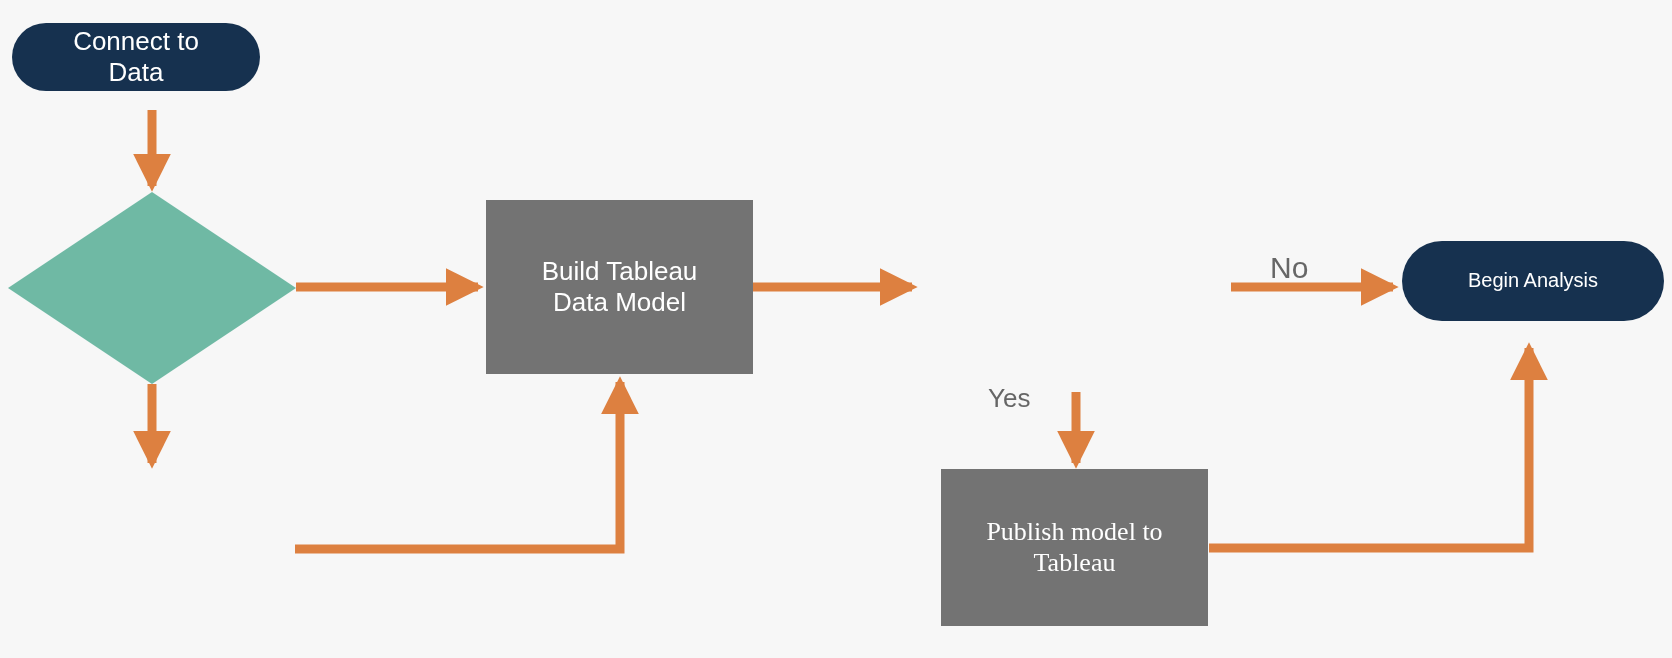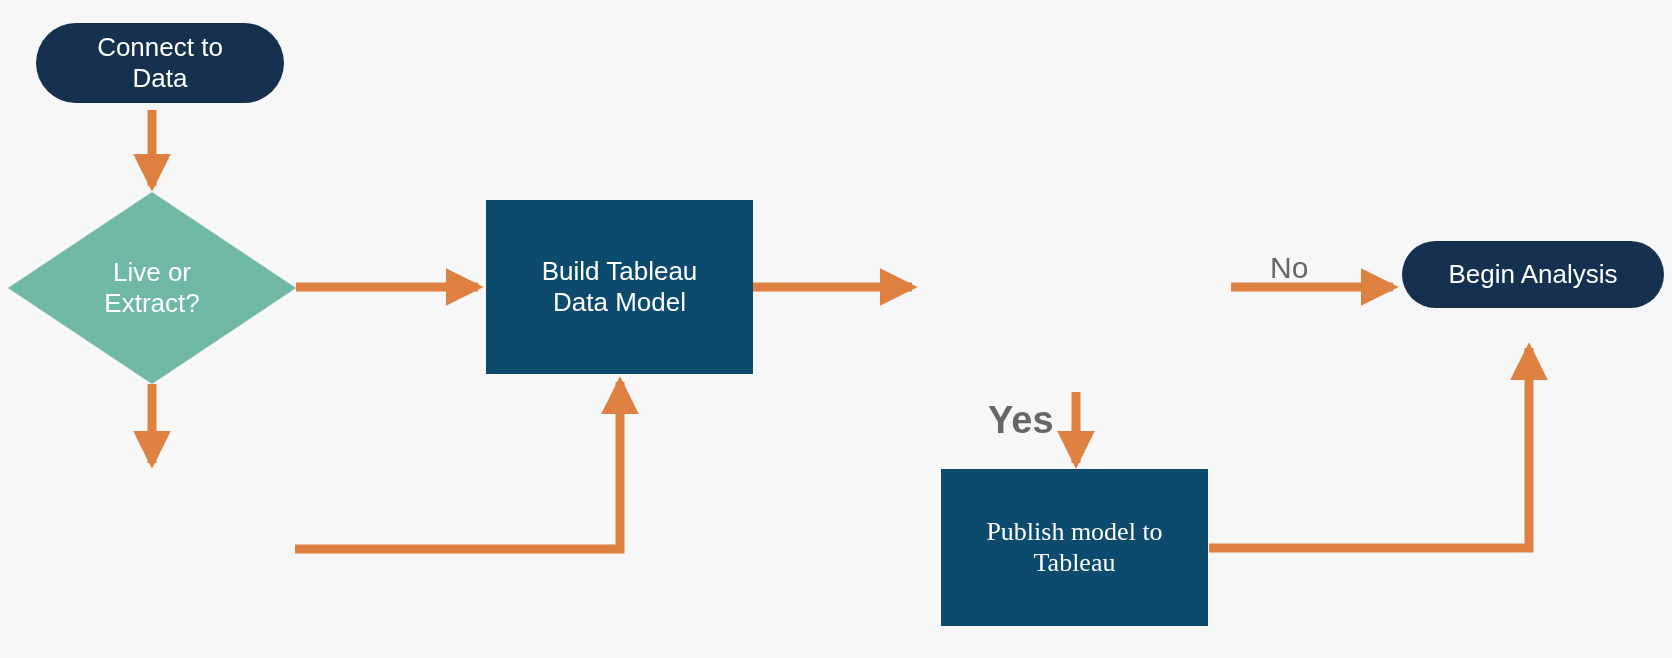--- a/index.html
+++ b/index.html
@@ -43,21 +43,21 @@
   .node .node-label {
     display: block;
     white-space: pre-line;
     padding: 0 10px;
   }
   .terminator {
     background: #16314f;
     border-radius: 46px;
   }
   .process {
-    background: #0c4a6e;
+    background: #737373;
   }
   .decision-wrap {
     position: absolute;
     display: flex;
     align-items: center;
     justify-content: center;
   }
   .decision-shape {
     position: absolute;
     left: 0;
@@ -103,44 +103,42 @@
 
     <path d="M 753 287 L 912 287" stroke="#dd8040" stroke-width="9" fill="none" marker-end="url(#arrow)"></path>
 
     <path d="M 1231 287 L 1393 287" stroke="#dd8040" stroke-width="9" fill="none" marker-end="url(#arrow)"></path>
 
     <path d="M 1076 392 L 1076 463" stroke="#dd8040" stroke-width="9" fill="none" marker-end="url(#arrow)"></path>
 
     <path d="M 1209 548 L 1529 548 L 1529 348" stroke="#dd8040" stroke-width="9" fill="none" stroke-linejoin="miter" marker-end="url(#arrow)"></path>
   </svg>
 
-  <div class="node terminator" style="left:36px; top:23px; width:248px; height:80px; font-size:26px;">
+  <div class="node terminator" style="left:12px; top:23px; width:248px; height:68px; font-size:26px;">
     <span class="node-label">Connect to
 Data</span>
   </div>
 
   <div class="decision-wrap" style="left:8px; top:192px; width:288px; height:192px;">
     <div class="decision-shape"></div>
-    <span class="decision-label" style="font-size:26px;">Live or
-Extract?</span>
   </div>
 
 
   <div class="node process" style="left:486px; top:200px; width:267px; height:174px; font-size:26px;">
     <span class="node-label">Build Tableau
 Data Model</span>
   </div>
 
 
   <div class="node process" style="left:941px; top:469px; width:267px; height:157px; font-size:26px;font-family:Liberation Serif, serif;">
     <span class="node-label">Publish model to
 Tableau</span>
   </div>
 
-  <div class="node terminator" style="left:1402px; top:241px; width:262px; height:67px; font-size:26px;">
+  <div class="node terminator" style="left:1402px; top:241px; width:262px; height:80px; font-size:20px;">
     <span class="node-label">Begin Analysis</span>
   </div>
 
   <div class="edge-label" style="left:1270px; top:239px; font-size:30px;margin-top:12px;">No</div>
 
-  <div class="edge-label" style="left:988px; top:399px; font-size:38px;font-weight:bold;">Yes</div>
+  <div class="edge-label" style="left:988px; top:383px; font-size:26px;">Yes</div>
 
 </div>
 
 </body></html>

